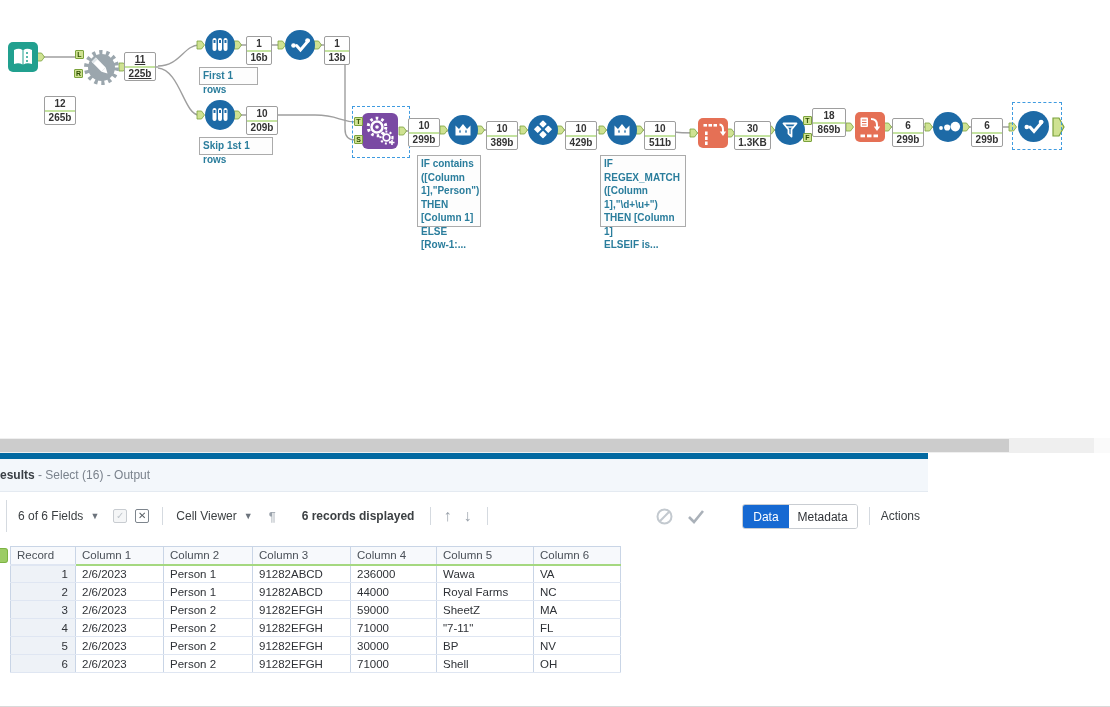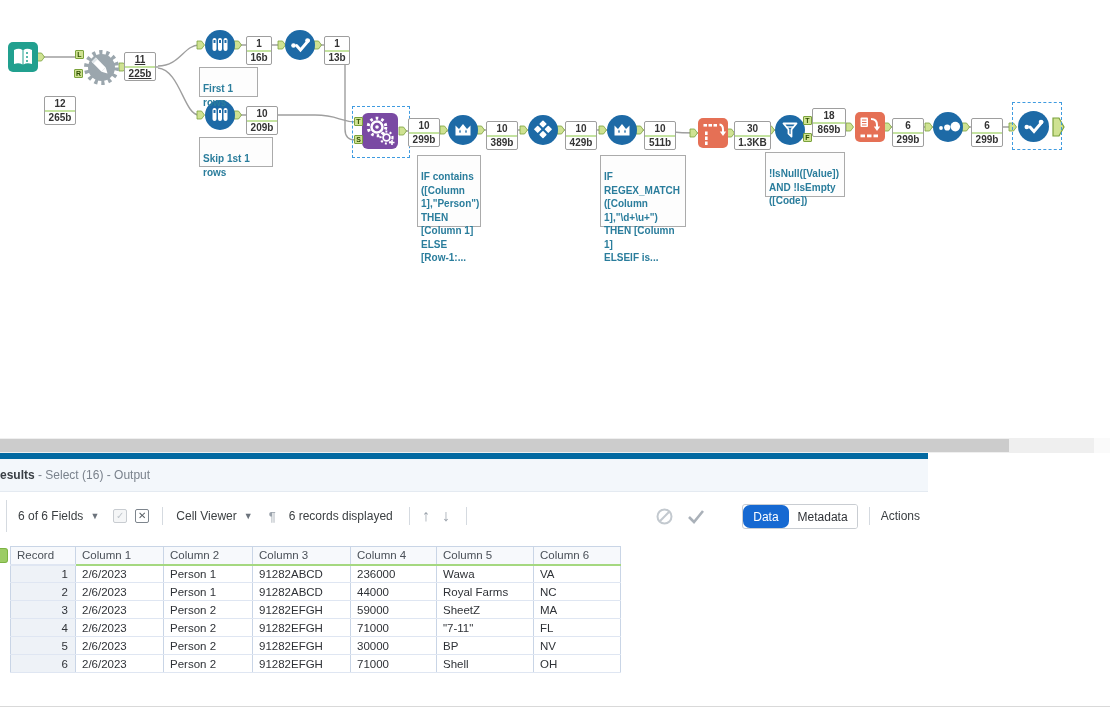--- a/index.html
+++ b/index.html
@@ -9,21 +9,21 @@
   
   .canvas { position:absolute; left:0; top:0; width:1110px; height:438px; background:#fff; }
   .conn-layer { position:absolute; left:0; top:0; }
   .tool { position:absolute; cursor:pointer; }
   .selbox { position:absolute; border:1px dashed #3f9be0; }
   .badge { position:absolute; background:#fff; border:1px solid #9e9e9e; border-radius:2px;
            text-align:center; font-size:10px; font-weight:bold; color:#333; cursor:pointer; }
   .badge .count { display:block; line-height:12px; padding-top:1px; border-bottom:2px solid #c4e3a0; }
   .badge .size  { display:block; line-height:12px; padding-top:0px; }
   .annotation { position:absolute; background:#fdfdfd; border:1px solid #ababab; color:#2a7d9c;
-                font-size:10px; font-weight:bold; line-height:13.5px; padding:14px 3px;
+                font-size:10px; font-weight:bold; line-height:13.5px; padding:1px 3px;
                 white-space:pre-line; cursor:pointer; }
   .anchor-label { position:absolute; width:9px; height:9px; background:#cfe292; border:1px solid #7ba23c;
                   font-size:7px; font-weight:bold; color:#2d4d00; line-height:8px; text-align:center;
                   border-radius:1px; cursor:pointer; }
 
   
   .hscroll { position:absolute; left:0; top:438px; width:1110px; height:15px; background:#efefef; }
   .hscroll .thumb { position:absolute; left:0; top:1px; width:1009px; height:13px; background:#cccccc; }
   .hscroll .corner { position:absolute; right:0; top:0; width:16px; height:15px; background:#fafafa; }
 
@@ -39,21 +39,21 @@
   .tb-icon { display:inline-flex; align-items:center; justify-content:center; cursor:pointer; }
   .cb1 { width:14px; height:14px; border:1px solid #c8ccd1; background:#f5f6f7; color:#c0c6cc; font-size:10px; line-height:12px; text-align:center; border-radius:2px; }
   .cb2 { width:14px; height:14px; border:1px solid #7d858d; background:#fff; color:#596066; font-size:10px; line-height:12px; text-align:center; border-radius:2px; }
   .pilcrow { color:#9aa2ab; font-size:13px; }
   .nav-arrow { color:#9aa2ab; font-size:16px; cursor:pointer; }
   .search { width:218px; height:26px; background:#edf1f6; border-radius:3px; display:flex; align-items:center; padding:0 8px; }
   .search input { border:none; background:transparent; outline:none; font-size:12px; color:#3c4043; width:100%;
                   font-family:"Liberation Sans", sans-serif; }
   .search input::placeholder { color:#5f6a76; }
   .seg { display:flex; border:1px solid #c9cdd2; border-radius:3px; overflow:hidden; height:25px; }
-  .seg .seg-data { background:#1669d2; color:#fff; padding:5px 10px; font-size:12px; cursor:pointer;border-radius:7px; }
+  .seg .seg-data { background:#1669d2; color:#fff; padding:5px 10px; font-size:12px; cursor:pointer; }
   .seg .seg-meta { background:#fff; color:#2f3237; padding:5px 9px; font-size:12px; cursor:pointer; }
   .actions-lbl { font-size:12px; color:#3c4043; cursor:pointer; }
 
   
   .grid-wrap { position:absolute; left:10px; top:87px; }
   .green-tab { position:absolute; left:0px; top:89px; width:8px; height:15px; background:#9ccc65; border:1px solid #7cb342; border-left:none; border-radius:0 3px 3px 0; cursor:pointer; }
   table.grid { border-collapse:collapse; table-layout:fixed; font-size:11.5px; }
   table.grid th { background:#f7f9fc; color:#4a5058; font-weight:normal; text-align:left; padding:2px 6px; height:18px;
                   border-right:1px solid #c9d5e6; border-top:1px solid #c9d5e6; border-bottom:2px solid #a5d880; cursor:pointer; }
   table.grid th.rec-h { border-bottom:2px solid #dfe6f2; border-left:1px solid #c9d5e6; }
@@ -345,23 +345,20 @@
   <div class="annotation" style="left:417px;top:155px;width:64px;height:72px;">IF contains
 ([Column
 1],"Person")
 THEN [Column 1]
 ELSE [Row-1:...</div>
   <div class="annotation" style="left:600px;top:155px;width:86px;height:72px;">IF REGEX_MATCH
 ([Column
 1],"\d+\u+")
 THEN [Column 1]
 ELSEIF is...</div>
-  <div class="annotation" style="left:765px;top:152px;width:80px;height:45px;">!IsNull([Value])
-AND !IsEmpty
-([Code])</div>
 </div>
 
 <div class="hscroll">
   <div class="thumb"></div>
   <div class="corner"></div>
 </div>
 
 <div class="results">
 
   <div class="r-header">
@@ -375,21 +372,21 @@
     <span class="tb-icon" style="margin-left:14px;">
         <span class="cb1">✓</span>
       </span>
     <span class="tb-icon" style="margin-left:8px;">
         <span class="cb2">✕</span>
       </span>
     <span class="vsep" style="margin:0 13px;"></span>
     <span style="cursor:pointer;">Cell Viewer</span>
     <span class="caret">▼</span>
     <span class="pilcrow" style="margin-left:16px;">¶</span>
-    <span style="margin-left:13px;">6 records displayed</span>
+    <span style="margin-left:26px;font-weight:bold;">6 records displayed</span>
     <span class="vsep" style="margin:0 6px 0 16px;"></span>
     <span class="nav-arrow" style="margin-left:6px;">↑</span>
     <span class="nav-arrow" style="margin-left:12px;">↓</span>
     <span class="vsep" style="margin:0 0 0 16px;"></span>
     <span style="flex:1;"></span>
 
     <span class="tb-icon">
       <svg width="17" height="17">
           <circle cx="8.5" cy="8.5" r="7" fill="none" stroke="#c3c9cf" stroke-width="2"></circle>
           <path d="M3.8 13.2 L13.2 3.8" stroke="#c3c9cf" stroke-width="2"></path>

